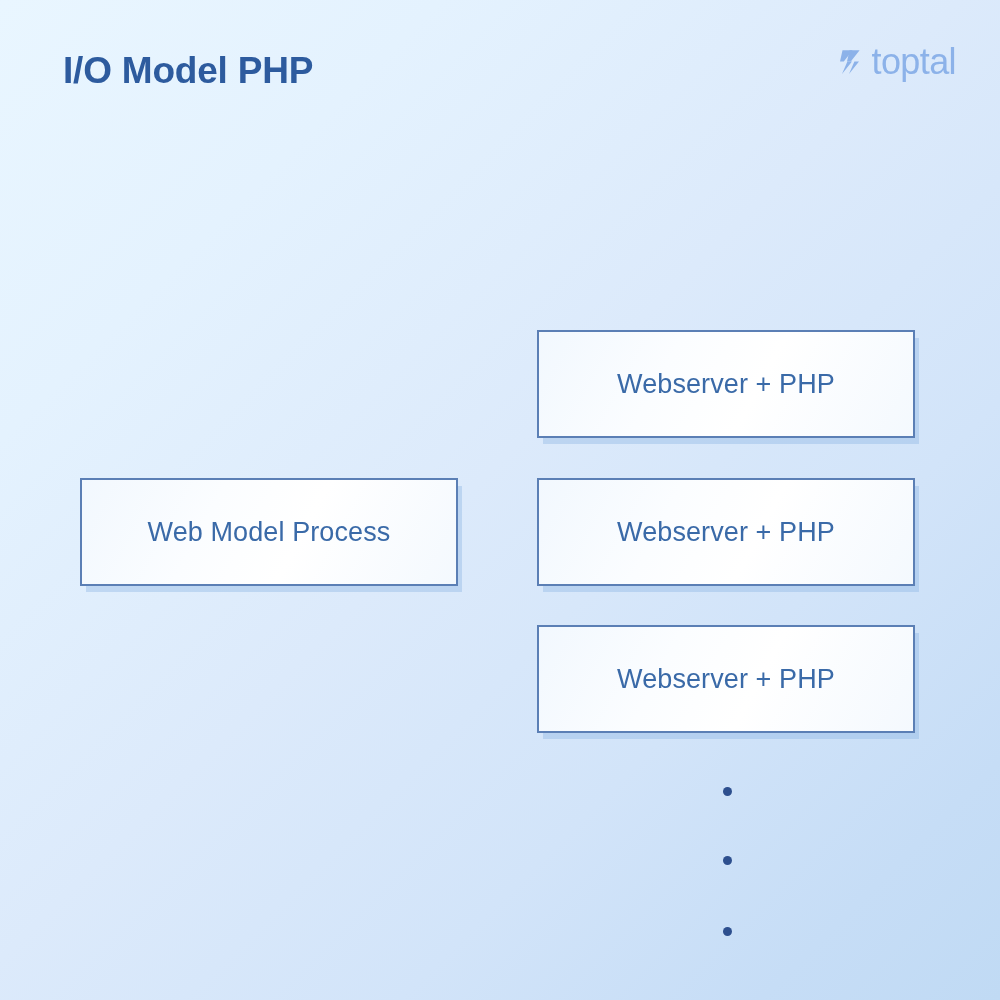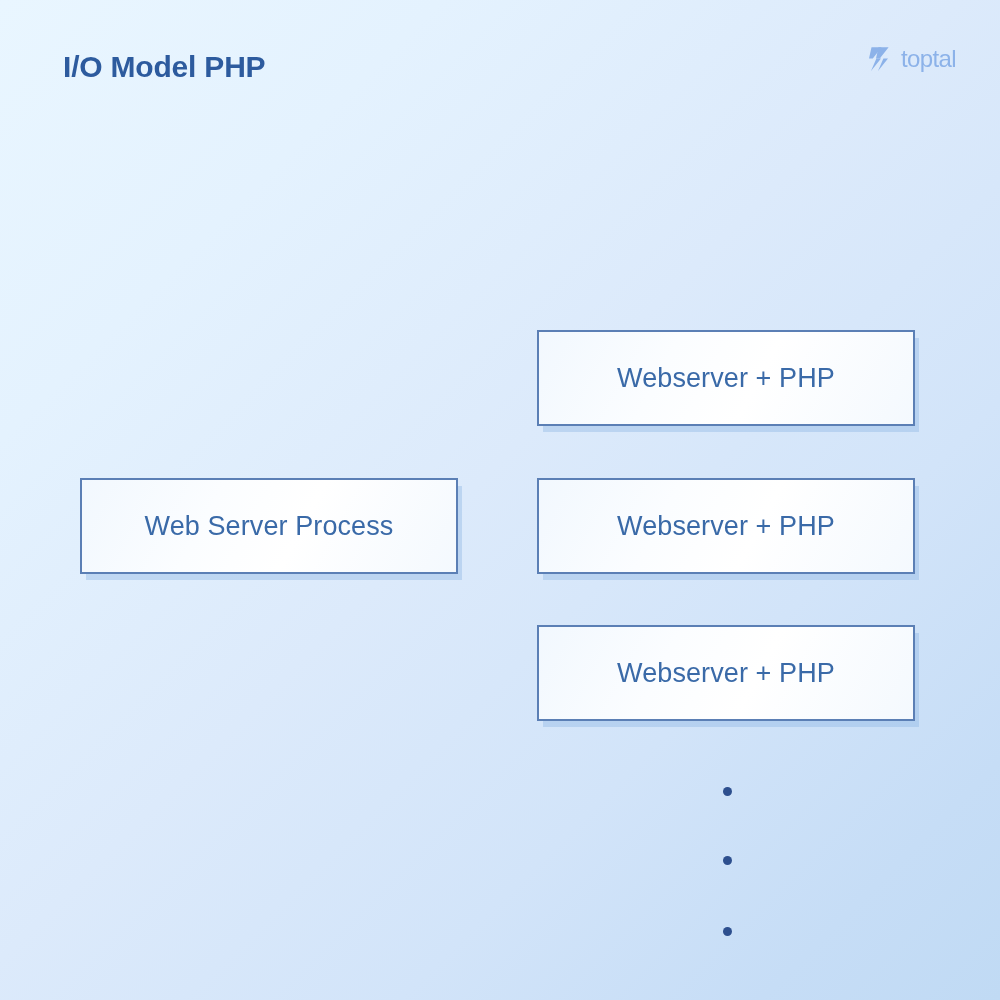--- a/index.html
+++ b/index.html
@@ -26,42 +26,42 @@
         #c6ddf6 88%,
         #c0daf4 100%);
     overflow: hidden;
   }
 
   
   #page-title {
     position: absolute;
     left: 63px;
     top: 50px;
-    font-size: 30px;
+    font-size: 37px;
     font-weight: bold;
     color: #2d5b9e;
     letter-spacing: -0.2px;
     white-space: nowrap;
   }
 
   #brand-logo {
     position: absolute;
     right: 44px;
     top: 44px;
     display: flex;
     align-items: center;
     gap: 7px;
   }
   #brand-logo .logo-mark {
     display: block;
     width: 26px;
     height: 30px;
   }
   #brand-logo .logo-word {
-    font-size: 24px;
+    font-size: 36px;
     font-weight: 500;
     color: #8cb2e9;
     letter-spacing: -0.6px;
     line-height: 1;
   }
 
   
   #process-caption {
     position: absolute;
     left: 537px;
@@ -70,21 +70,21 @@
     text-align: center;
     font-size: 23px;
     color: #3d6cab;
     white-space: nowrap;
   }
 
   
   .node-box {
     position: absolute;
     width: 378px;
-    height: 96px;
+    height: 108px;
     box-sizing: border-box;
     border: 2px solid #5b7fb5;
     background: linear-gradient(118deg,
         #f2f8fe 0%,
         #fbfdff 34%,
         #ffffff 58%,
         #f4f9fe 100%);
     box-shadow: 5px 7px 0 -1px rgba(138, 178, 225, 0.38);
     display: flex;
     align-items: center;
@@ -127,21 +127,21 @@
       <svg viewBox="0 0 26 30" width="26" height="30" aria-hidden="true">
         <path d="M3.5 3.2 L13.6 3.2 L4.8 14.6 L13.0 14.6 L3.0 27.0 L8.4 14.6 L1.0 14.6 Z" fill="#8cb2e9"></path>
         <path d="M10.5 3.2 L20.6 3.2 L11.8 14.6 L20.0 14.6 L10.0 27.0 L15.4 14.6 L8.0 14.6 Z" fill="#8cb2e9"></path>
       </svg>
     </span>
     <span class="logo-word">toptal</span>
   </div>
 
 
   <div class="node-box" id="box-web-server-process">
-    <span class="node-label">Web Server Process</span>
+    <span class="node-label">Web Model Process</span>
   </div>
 
   <div class="node-box" id="box-webserver-php-1">
     <span class="node-label">Webserver + PHP</span>
   </div>
 
   <div class="node-box" id="box-webserver-php-2">
     <span class="node-label">Webserver + PHP</span>
   </div>
 

